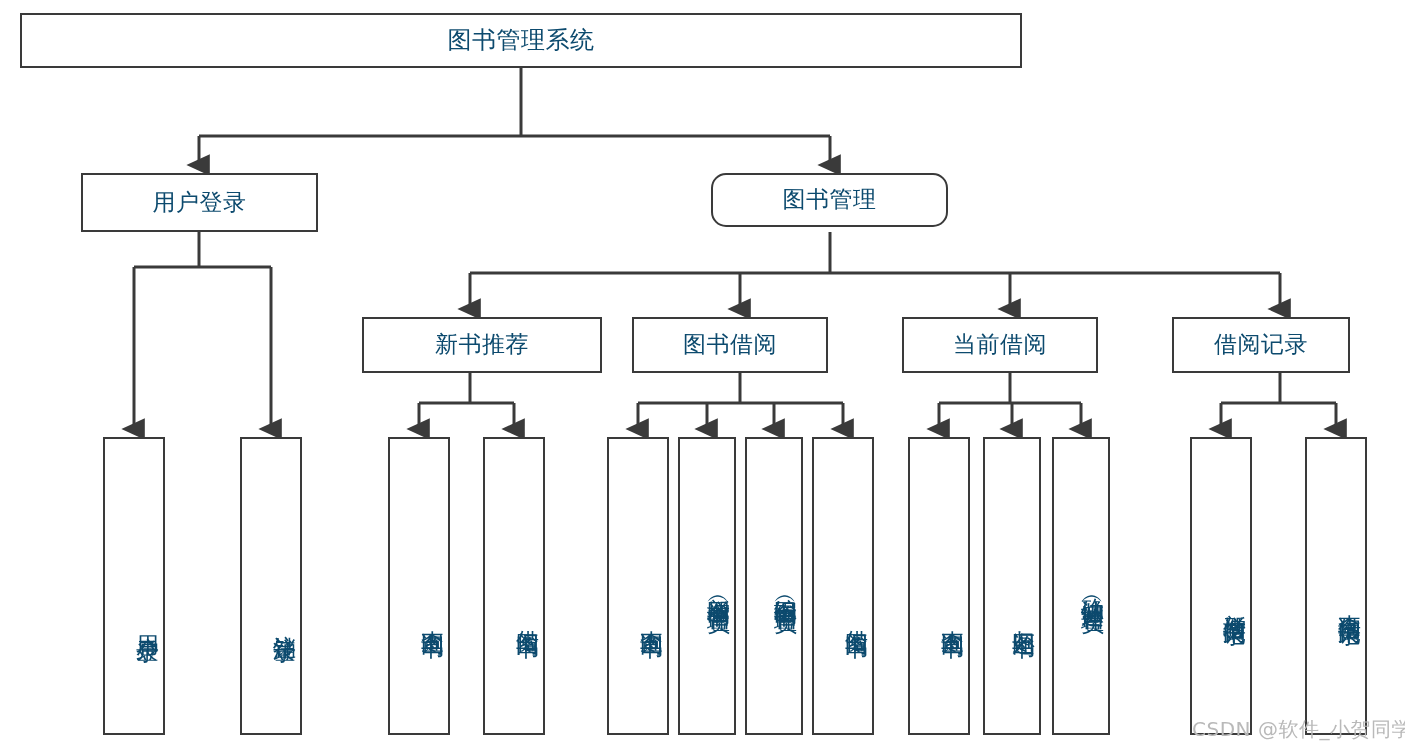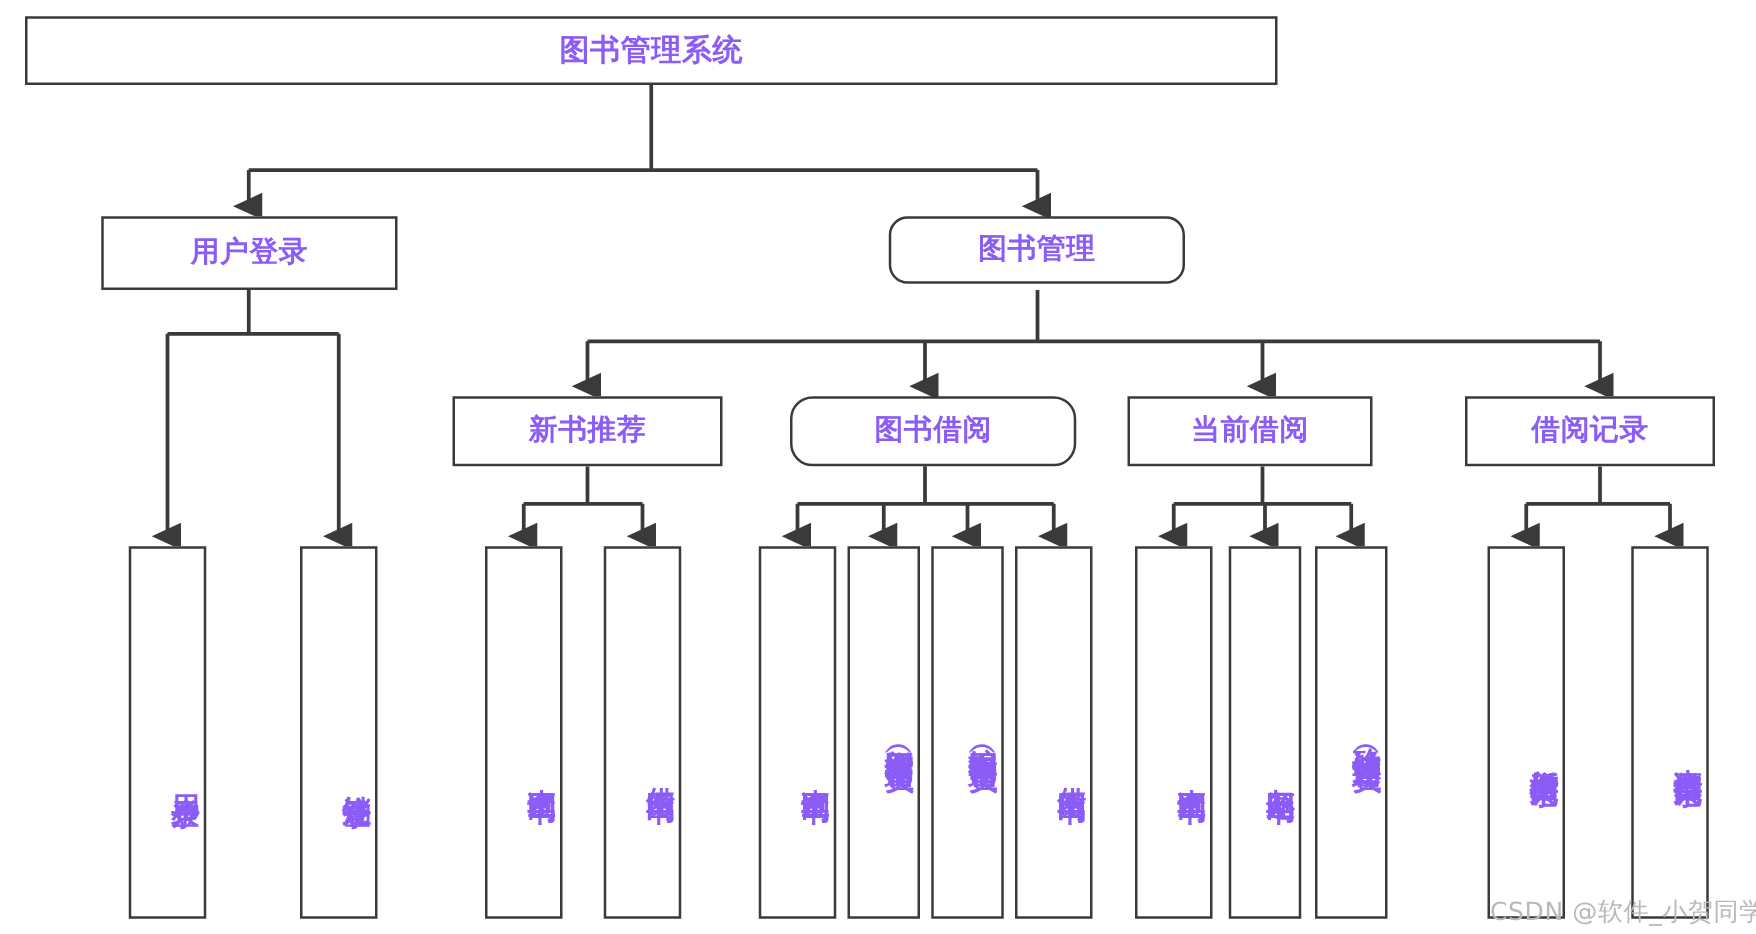--- a/index.html
+++ b/index.html
@@ -29,22 +29,21 @@
     pointer-events: none;
   }
   .node {
     position: absolute;
     box-sizing: border-box;
     background: #ffffff;
     border: 2.5px solid #3a3a3a;
     display: flex;
     align-items: center;
     justify-content: center;
-    color: #8b5cf6;
-    font-weight: bold;
+    color: #0c4a6e;
   }
   .node.horiz {
     font-size: 23px;
     letter-spacing: 0.5px;
     line-height: 1.2;
   }
   .node.root {
     font-size: 24px;
   }
   .node.vert {
@@ -130,30 +129,30 @@
     <span>图书管理系统</span>
   </div>
 
   <div class="node horiz" style="left:81px;top:173px;width:237px;height:59px;">
     <span>用户登录</span>
   </div>
   <div class="node horiz" style="left:711px;top:173px;width:237px;height:54px;border-radius:15px;">
     <span>图书管理</span>
   </div>
 
-  <div class="node horiz" style="left:362px;top:317px;width:216px;height:56px;">
+  <div class="node horiz" style="left:362px;top:317px;width:240px;height:56px;">
     <span>新书推荐</span>
   </div>
-  <div class="node horiz" style="left:632px;top:317px;width:229px;height:56px;border-radius:18px;">
+  <div class="node horiz" style="left:632px;top:317px;width:196px;height:56px;">
     <span>图书借阅</span>
   </div>
   <div class="node horiz" style="left:902px;top:317px;width:196px;height:56px;">
     <span>当前借阅</span>
   </div>
-  <div class="node horiz" style="left:1172px;top:317px;width:200px;height:56px;">
+  <div class="node horiz" style="left:1172px;top:317px;width:178px;height:56px;">
     <span>借阅记录</span>
   </div>
 
   <div class="node vert" style="left:103px;top:437px;width:62px;height:298px;padding-top:70px;">
     <span>用户登录</span>
   </div>
   <div class="node vert" style="left:240px;top:437px;width:62px;height:298px;padding-top:70px;">
     <span>注销登录</span>
   </div>
 

